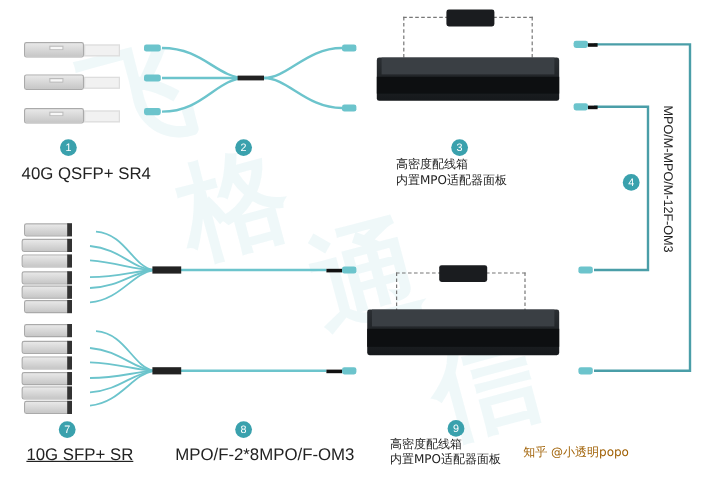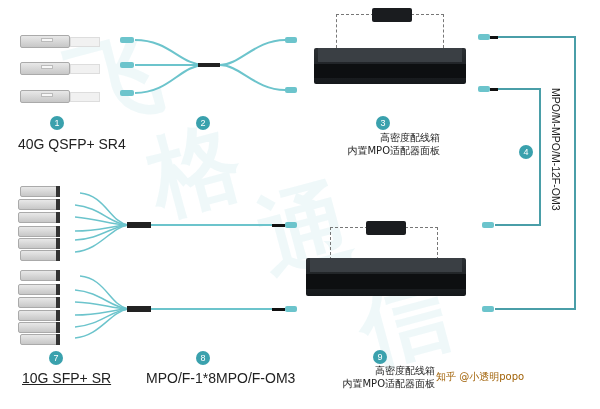--- a/index.html
+++ b/index.html
@@ -1,21 +1,21 @@
 <!DOCTYPE html>
 <html><head>
 <meta charset="utf-8">
 <style>
   * { box-sizing: border-box; margin: 0; padding: 0; }
   body { width: 600px; height: 409px; background: #ffffff; position: relative; overflow: hidden; font-family: "DejaVu Sans", sans-serif; }
   .canvas { position: absolute; left: 0; top: 0; width: 600px; height: 409px; }
   .watermark { position: absolute; font-size: 90px; color: #e3f3f5; font-weight: bold; opacity: 0.55; transform: rotate(-15deg); }
   .badge { position: absolute; width: 14px; height: 14px; border-radius: 50%; background: #3aa1ad; color: #fff; font-size: 9px; line-height: 14px; text-align: center; font-family: "Liberation Sans", sans-serif; }
   .label { position: absolute; font-size: 14px; color: #222; font-family: "Liberation Sans", sans-serif; white-space: nowrap; }
-  .label-cn { position: absolute; font-size: 10px; color: #222; text-align: right; line-height: 13px; white-space: nowrap; }
+  .label-cn { position: absolute; font-size: 10px; color: #222; text-align: left; line-height: 13px; white-space: nowrap; }
   .vlabel { position: absolute; font-size: 10.5px; color: #222; font-family: "Liberation Sans", sans-serif; writing-mode: vertical-rl; white-space: nowrap; }
   .credit { position: absolute; font-size: 10px; color: #a16207; white-space: nowrap; }
   .module { position: absolute; background: linear-gradient(#e8e8e8, #c7c7c7); border: 1px solid #aaa; border-radius: 2px; }
   .module .tab { position: absolute; top: 2px; left: 20px; width: 12px; height: 4px; background: #f7f7f7; border: 1px solid #bbb; }
   .qsfp-handle { position: absolute; background: #f1f1f1; border: 1px solid #ddd; }
   .sfp-face { position: absolute; background: #333; }
   .chassis { position: absolute; background: linear-gradient(#2b2f33, #15181b); border-radius: 2px; }
   .chassis-top { position: absolute; background: #3a3f44; }
   .chassis-front { position: absolute; background: #0d0f11; }
   .adapter { position: absolute; background: #1a1c1f; border-radius: 2px; }
@@ -187,21 +187,21 @@
     <div>内置MPO适配器面板</div>
   </div>
 
   <div class="badge" style="left:519px;top:145px;">4</div>
   <div class="vlabel" style="left:550px;top:88px;">MPO/M-MPO/M-12F-OM3</div>
 
   <div class="badge" style="left:49px;top:351px;">7</div>
   <div class="label" style="left:22px;top:370px;text-decoration:underline;">10G SFP+ SR</div>
 
   <div class="badge" style="left:196px;top:351px;">8</div>
-  <div class="label" style="left:146px;top:370px;">MPO/F-1*8MPO/F-OM3</div>
+  <div class="label" style="left:146px;top:370px;">MPO/F-2*8MPO/F-OM3</div>
 
   <div class="badge" style="left:373px;top:350px;">9</div>
   <div class="label-cn" style="left:325px;top:364px;width:110px;">
     <div>高密度配线箱</div>
     <div>内置MPO适配器面板</div>
   </div>
 
   <div class="credit" style="left:436px;top:370px;">知乎 @小透明popo</div>
 </div>
 

